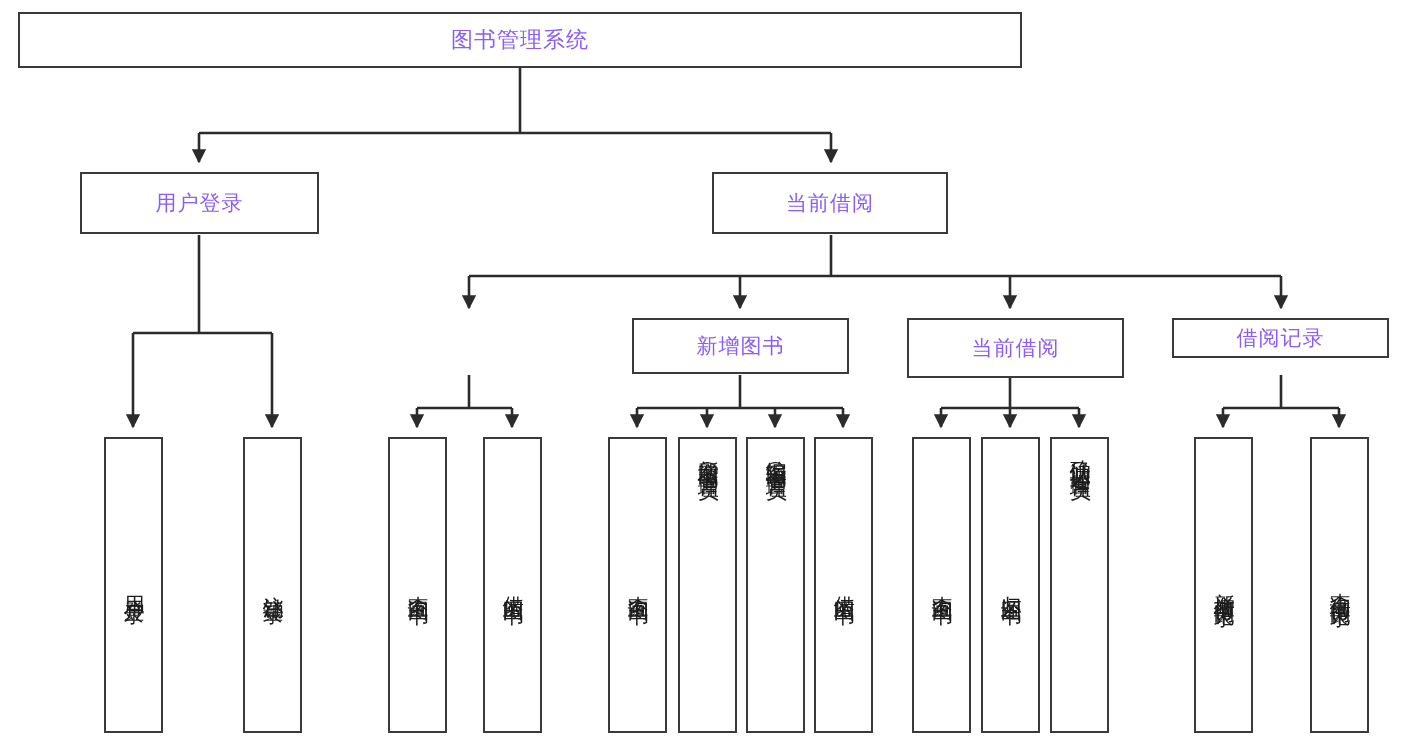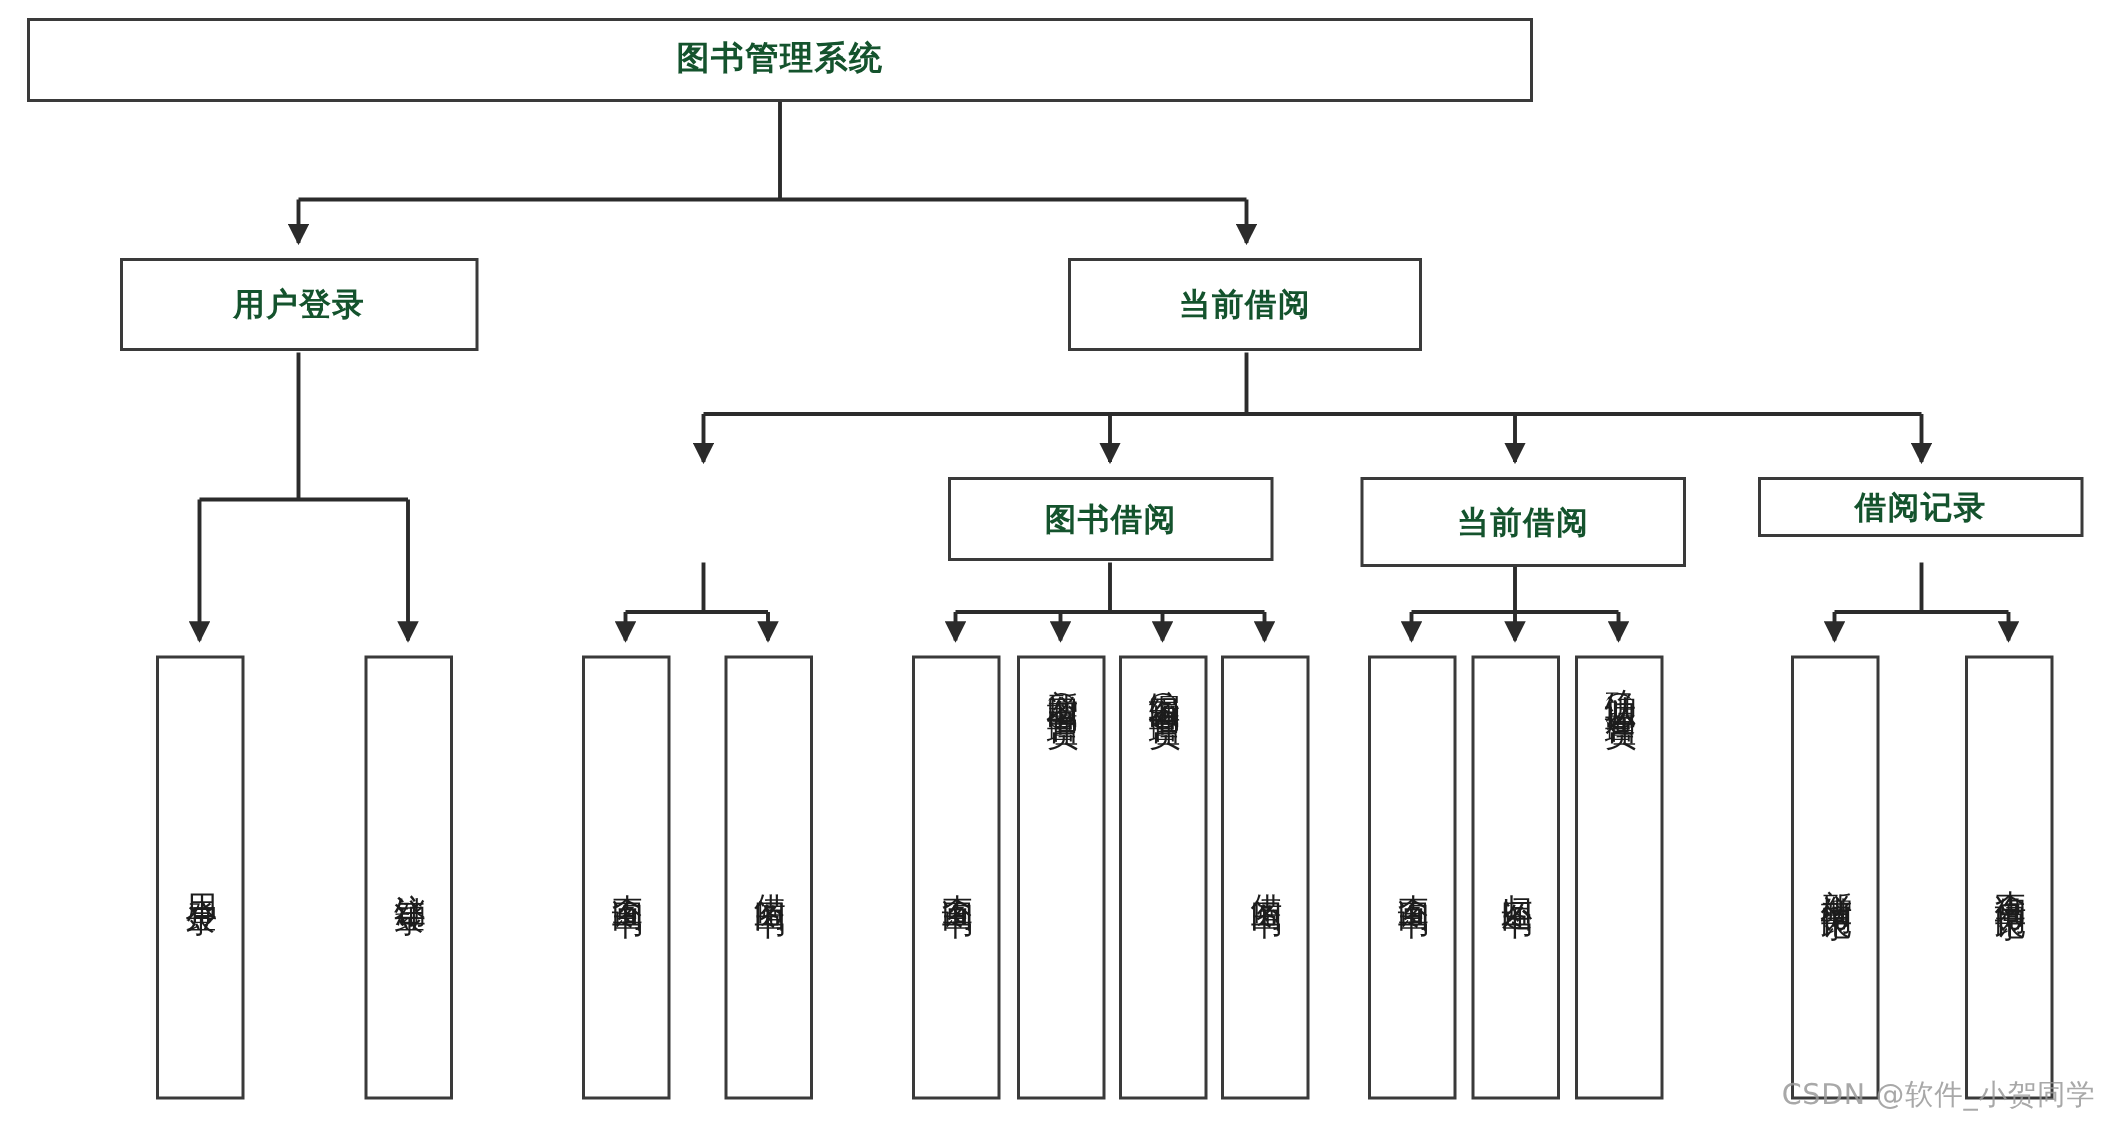--- a/index.html
+++ b/index.html
@@ -27,24 +27,23 @@
     border:2.5px solid #3a3a3a;
     display:flex;
     align-items:center;
     justify-content:center;
     z-index:2;
   }
   .node .label{
     font-size:21px;
     line-height:1.25;
     letter-spacing:1px;
-    color:#14532d;
+    color:#8b5cf6;
     white-space:nowrap;
     text-align:center;
-    font-weight:bold;
   }
   .node.root .label{font-size:22px;}
   .leaf{
     position:absolute;
     box-sizing:border-box;
     background:#ffffff;
     border:2.5px solid #3a3a3a;
     display:flex;
     align-items:flex-start;
     justify-content:center;
@@ -136,21 +135,21 @@
   </div>
 
   <div class="node" style="left:80px; top:172px; width:239px; height:62px;">
     <span class="label">用户登录</span>
   </div>
   <div class="node" style="left:712px; top:172px; width:236px; height:62px;">
     <span class="label">当前借阅</span>
   </div>
 
   <div class="node" style="left:632px; top:318px; width:217px; height:56px;">
-    <span class="label">图书借阅</span>
+    <span class="label">新增图书</span>
   </div>
   <div class="node" style="left:907px; top:318px; width:217px; height:60px;">
     <span class="label">当前借阅</span>
   </div>
   <div class="node" style="left:1172px; top:318px; width:217px; height:40px;">
     <span class="label">借阅记录</span>
   </div>
 
   <div class="leaf center-v" style="left:104px; top:437px; width:59px; height:296px;">
     <span class="vlabel">用户登录</span>
@@ -189,15 +188,14 @@
     <span class="vlabel">确认归还（管理员）</span>
   </div>
 
   <div class="leaf center-v" style="left:1194px; top:437px; width:59px; height:296px;">
     <span class="vlabel">新增借阅记录</span>
   </div>
   <div class="leaf center-v" style="left:1310px; top:437px; width:59px; height:296px;">
     <span class="vlabel">查询借阅记录</span>
   </div>
 
-  <div class="watermark">CSDN @软件_小贺同学</div>
 
 </div>
 
 </body></html>

